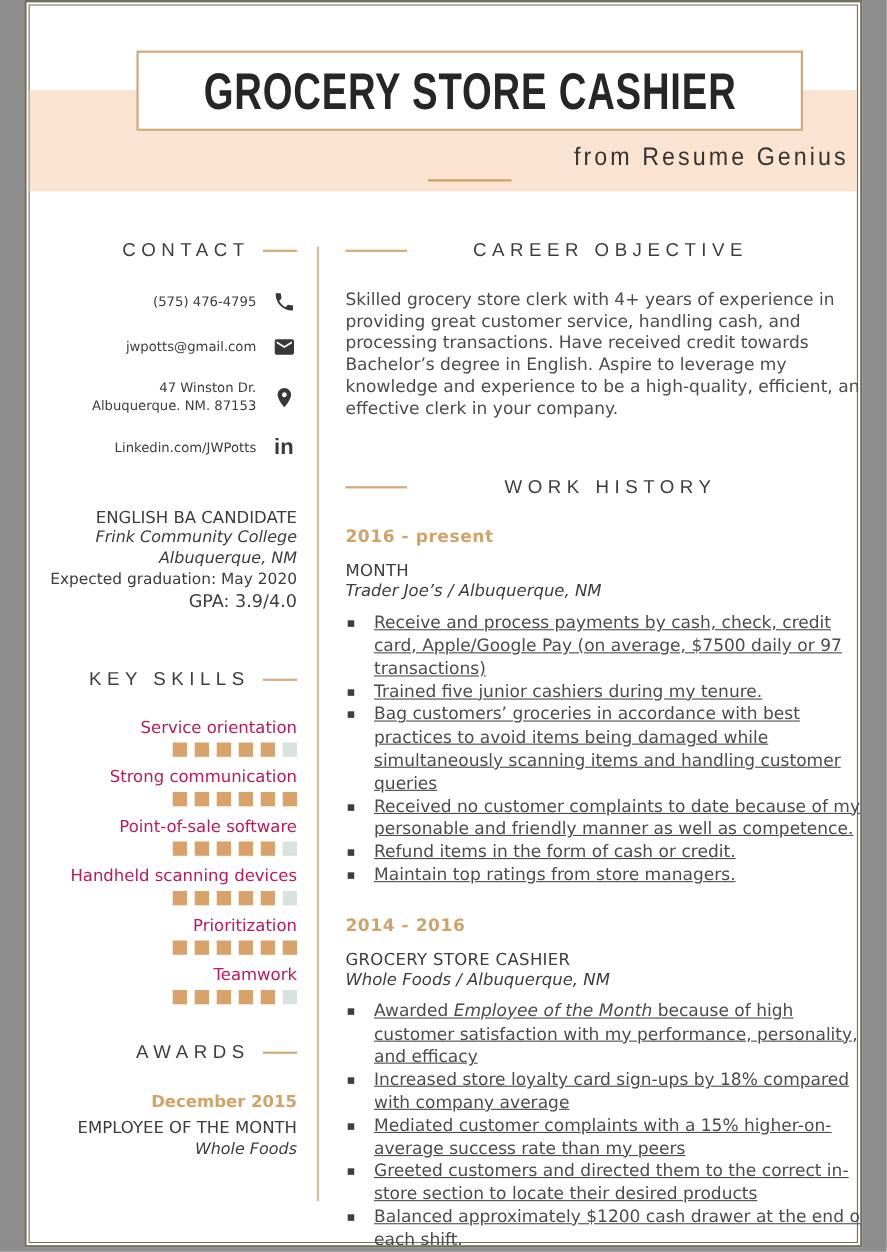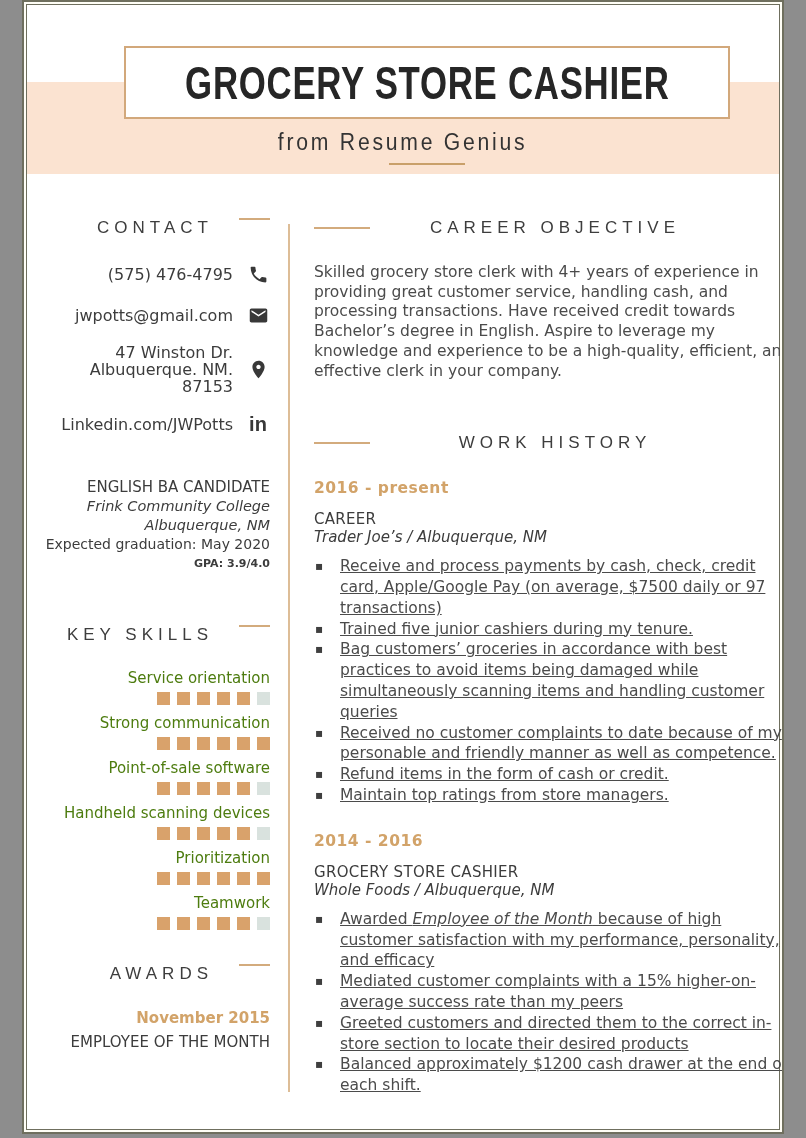--- a/index.html
+++ b/index.html
@@ -5,52 +5,52 @@
   html,body{margin:0;padding:0;background:#8d8d8d;font-family:"DejaVu Sans","Liberation Sans",sans-serif;}
   .page{position:relative;width:762px;height:1134px;margin:0 auto;background:#ffffff;box-sizing:border-box;
         border:2px solid #6f6f5e;box-shadow:inset 0 0 0 2px #fffef6, inset 0 0 0 3px #6f6f5e;overflow:hidden;}
 
   
   .peach-band{position:absolute;left:3px;right:3px;top:80px;height:92px;background:#fbe3d1;}
   .title-box{position:absolute;left:100px;width:606px;top:44px;height:73px;background:#ffffff;
              border:2px solid #d2a87b;box-sizing:border-box;display:flex;align-items:center;justify-content:center;}
   .title-box .t{font-family:"Liberation Sans",sans-serif;font-size:47px;font-weight:700;color:#262626;
                 letter-spacing:1px;transform:scaleX(0.74);white-space:nowrap;}
-  .subtitle{position:absolute;left:0;right:0;top:127px;text-align:center;}
+  .subtitle{position:absolute;left:0;right:0;top:127px;text-align:right;}
   .subtitle .t{display:inline-block;font-family:"Liberation Sans",sans-serif;font-size:23px;font-weight:400;
                color:#333333;letter-spacing:3px;transform:scaleX(0.92);}
   .subtitle-line{position:absolute;left:365px;top:161px;width:76px;height:2px;background:#c9a06a;}
 
   
   .sec-head{font-family:"Liberation Sans",sans-serif;font-size:17px;font-weight:400;color:#3d3d3d;letter-spacing:5px;}
-  .side-head{display:flex;align-items:flex-start;justify-content:flex-end;gap:26px;}
+  .side-head{display:flex;align-items:center;justify-content:flex-end;gap:12px;}
   .side-head .dash{width:31px;height:2px;background:#d3ab7d;flex:none;}
   .main-head{position:relative;text-align:center;}
   .main-head .dash{position:absolute;left:0;top:9px;width:56px;height:2px;background:#d3ab7d;}
 
   
   .left-col{position:absolute;left:16px;top:216px;width:230px;color:#3c3c3c;}
   .contact-list{margin-top:24px;}
   .contact-row{display:flex;align-items:center;justify-content:flex-end;gap:13px;margin-bottom:17px;}
-  .contact-text{text-align:right;font-size:16px;color:#3c3c3c;line-height:17px;}
+  .contact-text{text-align:right;font-size:12px;color:#3c3c3c;line-height:17px;}
   .cicon{width:24px;height:24px;flex:none;display:flex;align-items:center;justify-content:center;color:#383838;}
   .cicon svg{width:21px;height:21px;fill:#383838;}
   .linkedin-glyph{font-family:"Liberation Sans",sans-serif;font-weight:700;font-size:20px;color:#383838;line-height:1;}
 
   .edu-head{margin-top:12px;}
   .edu-block{margin-top:42px;text-align:right;font-size:14.5px;line-height:19px;color:#3c3c3c;}
   .edu-degree{font-size:15px;}
   .italic{font-style:italic;}
   .edu-grad{font-size:14px;}
-  .edu-gpa{font-weight:700;font-size:11px;}
+  .edu-gpa{font-weight:400;font-size:16px;}
 
   .skills-head{margin-top:52px;}
   .skills-list{margin-top:24px;}
   .skill{margin-bottom:9px;}
-  .skill-label{text-align:right;font-size:15px;color:#4d7c0f;margin-bottom:5px;}
+  .skill-label{text-align:right;font-size:15px;color:#be185d;margin-bottom:5px;}
   .squares{display:flex;justify-content:flex-end;gap:7px;}
   .sq{width:13px;height:13px;background:#d9e2de;}
   .sq.filled{background:#d9a26b;}
 
   .awards-head{margin-top:34px;}
   .award-block{margin-top:24px;text-align:right;line-height:20px;}
   .award-date{color:#d2a369;font-weight:700;font-size:15px;margin-bottom:4px;}
   .award-title{font-size:15px;color:#3c3c3c;}
   .award-org{font-size:14.5px;}
 
@@ -210,60 +210,62 @@
           </div>
       </div>
     </div>
 
     <div class="sec-head side-head awards-head">
       <span>AWARDS</span>
       <span class="dash"></span>
     </div>
 
     <div class="award-block">
-      <div class="award-date">November 2015</div>
+      <div class="award-date">December 2015</div>
       <div class="award-title">EMPLOYEE OF THE MONTH</div>
+      <div class="award-org italic">Whole Foods</div>
     </div>
 
   </div>
 
   <div class="right-col">
 
     <div class="sec-head main-head">
       <span class="dash"></span>
       <span>CAREER OBJECTIVE</span>
     </div>
 
     <div class="objective-text">Skilled grocery store clerk with 4+ years of experience in providing great customer service, handling cash, and processing transactions. Have received credit towards Bachelor’s degree in English. Aspire to leverage my knowledge and experience to be a high-quality, efficient, and effective clerk in your company.</div>
 
     <div class="sec-head main-head work-head">
       <span class="dash"></span>
       <span>WORK HISTORY</span>
     </div>
 
     <div class="job">
       <div class="job-dates">2016 - present</div>
-      <div class="job-title">CAREER</div>
+      <div class="job-title">MONTH</div>
       <div class="job-company">Trader Joe’s / Albuquerque, NM</div>
       <ul class="bullets">
         <li>Receive and process payments by cash, check, credit card, Apple/Google Pay (on average, $7500 daily or 97 transactions)</li>
         <li>Trained five junior cashiers during my tenure.</li>
         <li>Bag customers’ groceries in accordance with best practices to avoid items being damaged while simultaneously scanning items and handling customer queries</li>
         <li>Received no customer complaints to date because of my personable and friendly manner as well as competence.</li>
         <li>Refund items in the form of cash or credit.</li>
         <li>Maintain top ratings from store managers.</li>
       </ul>
     </div>
 
     <div class="job">
       <div class="job-dates">2014 - 2016</div>
       <div class="job-title">GROCERY STORE CASHIER</div>
       <div class="job-company">Whole Foods / Albuquerque, NM</div>
       <ul class="bullets">
         <li><span>Awarded </span><em>Employee of the Month</em><span> because of high customer satisfaction with my performance, personality, and efficacy</span></li>
+        <li>Increased store loyalty card sign-ups by 18% compared with company average</li>
         <li>Mediated customer complaints with a 15% higher-on-average success rate than my peers</li>
         <li>Greeted customers and directed them to the correct in-store section to locate their desired products</li>
         <li>Balanced approximately $1200 cash drawer at the end of each shift.</li>
       </ul>
     </div>
 
   </div>
 
 </div>
 

